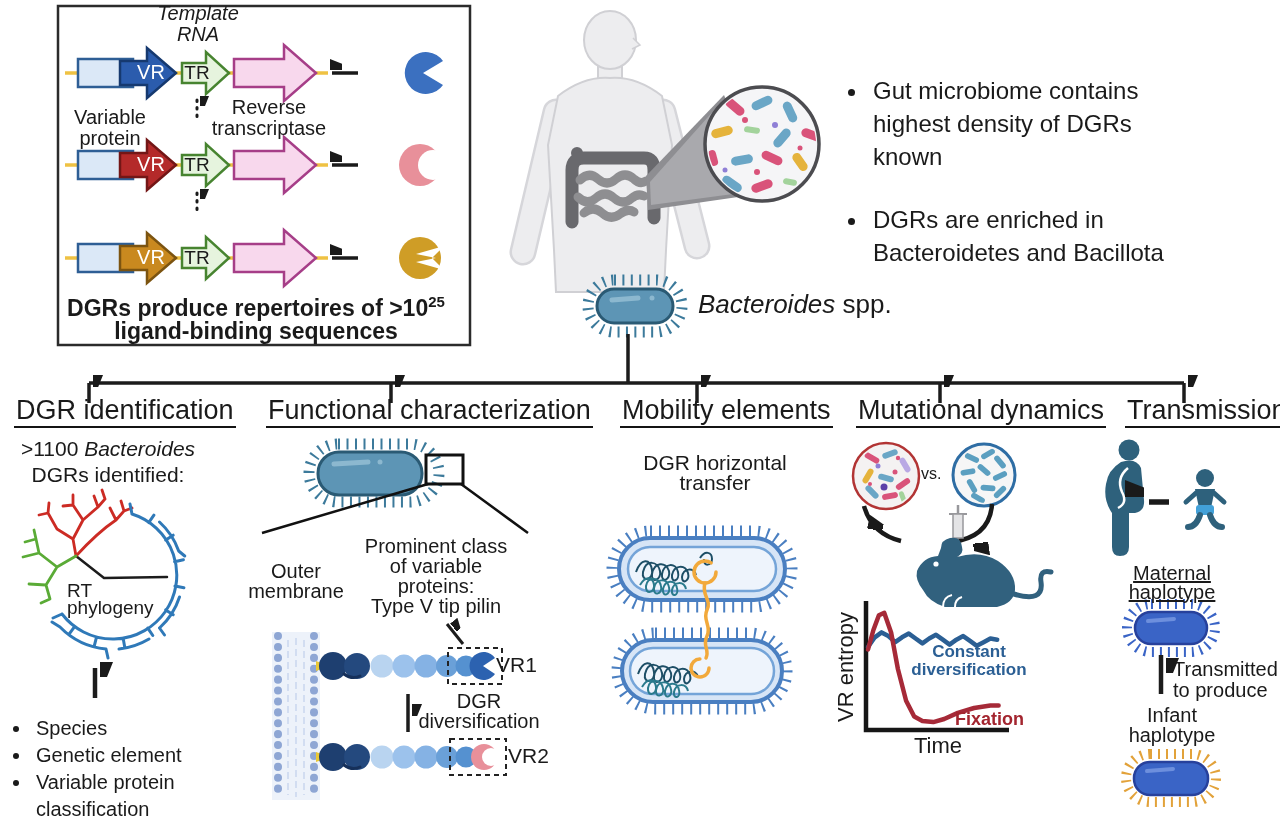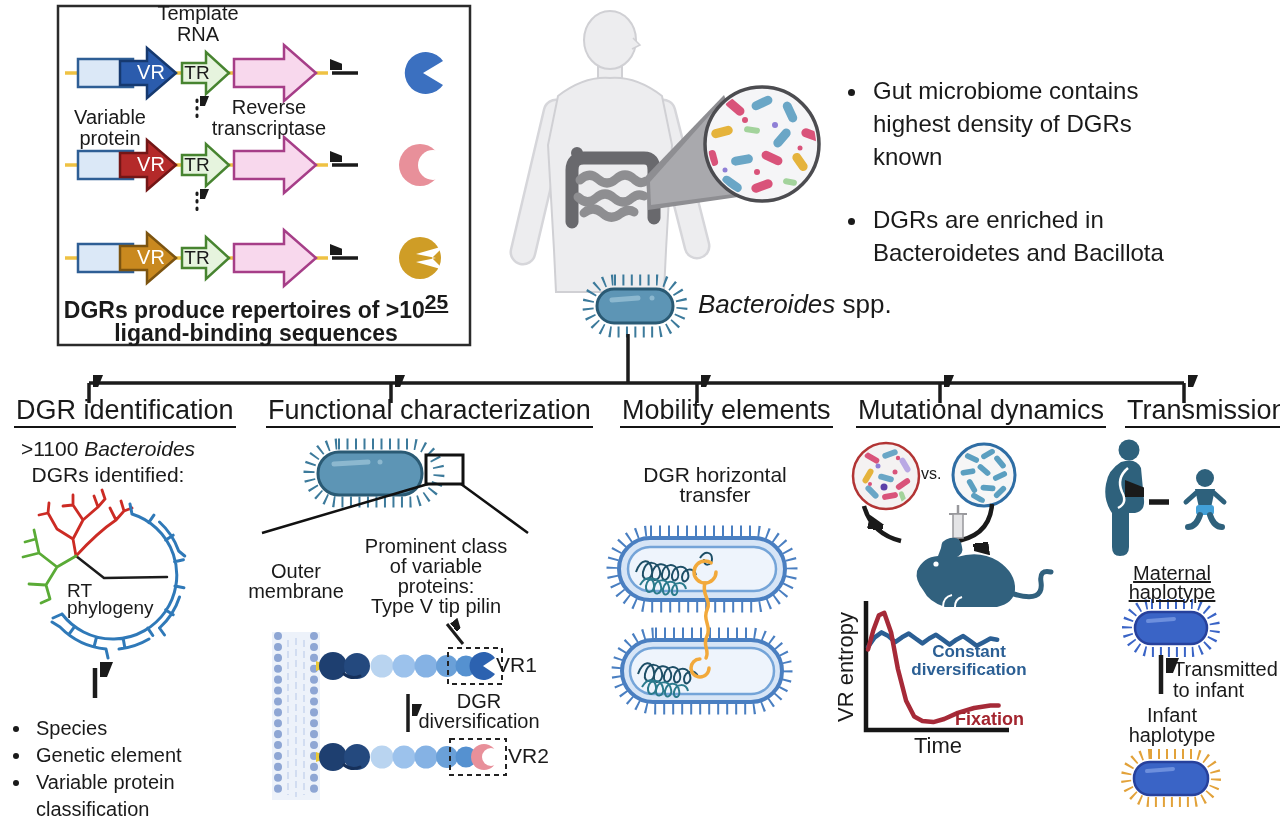--- a/index.html
+++ b/index.html
@@ -7,21 +7,21 @@
           font-family:"Liberation Sans",sans-serif;color:#1a1a1a;overflow:hidden;}
   .art{position:absolute;left:0;top:0;}
   .t{position:absolute;white-space:normal;}
   .c{text-align:center;}
   .nw{white-space:nowrap;}
   .b{font-weight:bold;}
   .line{display:block;}
   ul.blts{list-style:disc;margin:0;padding:0 0 0 28px;}
   ul.blts li{padding-left:4px;}
   .hdr{border-bottom:2.5px solid #141414;padding:0 2px 1px 2px;display:inline-block;margin-left:12px;}
-  sup.exp{font-size:21px;text-decoration:underline;}
+  sup.exp{font-size:15px;}
   .rot{transform:rotate(-90deg);}
 </style>
 </head>
 <body>
 
 <div class="canvas">
 
 <svg class="art" width="1280" height="832" viewBox="0 0 1280 832">
   <defs>
     <marker id="ah" markerWidth="3.4" markerHeight="3" refX="8" refY="4" orient="auto" markerUnits="strokeWidth">
@@ -358,21 +358,21 @@
     <line x1="1148" y1="621" x2="1174" y2="619" stroke="#6d8fdd" stroke-width="4" stroke-linecap="round"></line>
   </g>
   <line x1="1161" y1="655" x2="1161" y2="694" stroke="#1c1c1c" stroke-width="4.5" marker-end="url(#ah)"></line>
   <g>
     <rect x="1126" y="754" width="90" height="48" rx="24" fill="none" stroke="#e2a23a" stroke-width="10" stroke-dasharray="2 6"></rect>
     <rect x="1134" y="762" width="74" height="33" rx="16" fill="#3a64c6" stroke="#27419c" stroke-width="2.5"></rect>
     <line x1="1147" y1="771" x2="1173" y2="769" stroke="#6d8fdd" stroke-width="4" stroke-linecap="round"></line>
   </g>
 </svg>
 
-<div class="t c" style="left:136px;top:3px;width:124px;font-size:20px;line-height:21px;">
+<div class="t c" style="left:136px;top:3px;width:124px;font-size:20px;line-height:21px;font-style:italic;">
   <span class="line">Template</span>
   <span class="line">RNA</span>
 </div>
 <div class="t c" style="left:133px;top:61px;width:36px;font-size:20px;color:#fff;">VR</div>
 <div class="t c" style="left:133px;top:153px;width:36px;font-size:20px;color:#fff;">VR</div>
 <div class="t c" style="left:133px;top:246px;width:36px;font-size:20px;color:#fff;">VR</div>
 <div class="t c" style="left:180px;top:62px;width:34px;font-size:19px;">TR</div>
 <div class="t c" style="left:180px;top:154px;width:34px;font-size:19px;">TR</div>
 <div class="t c" style="left:180px;top:247px;width:34px;font-size:19px;">TR</div>
 <div class="t c" style="left:48px;top:97px;width:124px;font-size:20px;line-height:21px;margin-top:10px;">
@@ -427,37 +427,37 @@
   <span class="line">proteins:</span>
   <span class="line nw">Type V tip pilin</span>
 </div>
 <div class="t nw" style="left:496px;top:653px;font-size:21px;">VR1</div>
 <div class="t c" style="left:413px;top:691px;width:132px;font-size:20px;line-height:20px;">
   <span class="line">DGR</span>
   <span class="line">diversification</span>
 </div>
 <div class="t nw" style="left:508px;top:744px;font-size:21px;">VR2</div>
 
-<div class="t c" style="left:635px;top:465px;width:160px;font-size:21px;line-height:20px;">
+<div class="t c" style="left:635px;top:453px;width:160px;font-size:21px;line-height:20px;">
   <span class="line">DGR horizontal</span>
   <span class="line">transfer</span>
 </div>
 
 <div class="t nw" style="left:921px;top:465px;font-size:16px;">vs.</div>
 <div class="t c b" style="left:898px;top:643px;width:142px;font-size:17px;line-height:18px;color:#2b5f94;">Constant diversification</div>
 <div class="t nw b" style="left:955px;top:709px;font-size:18px;color:#a3252f;">Fixation</div>
 <div class="t c" style="left:892px;top:733px;width:92px;font-size:22px;">Time</div>
 <div class="t c rot nw" style="left:779px;top:654px;width:134px;font-size:22px;">VR entropy</div>
 
 <div class="t c" style="left:1120px;top:564px;width:104px;font-size:20px;line-height:19px;text-decoration:underline;">
   <span class="line">Maternal</span>
   <span class="line">haplotype</span>
 </div>
 <div class="t" style="left:1173px;top:659px;font-size:20px;line-height:21px;">
   <span class="line nw">Transmitted</span>
-  <span class="line nw">to infant</span>
+  <span class="line nw">to produce</span>
 </div>
 <div class="t c" style="left:1120px;top:705px;width:104px;font-size:20px;line-height:20px;">
   <span class="line">Infant</span>
   <span class="line">haplotype</span>
 </div>
 
 </div>
 
 </body></html>

